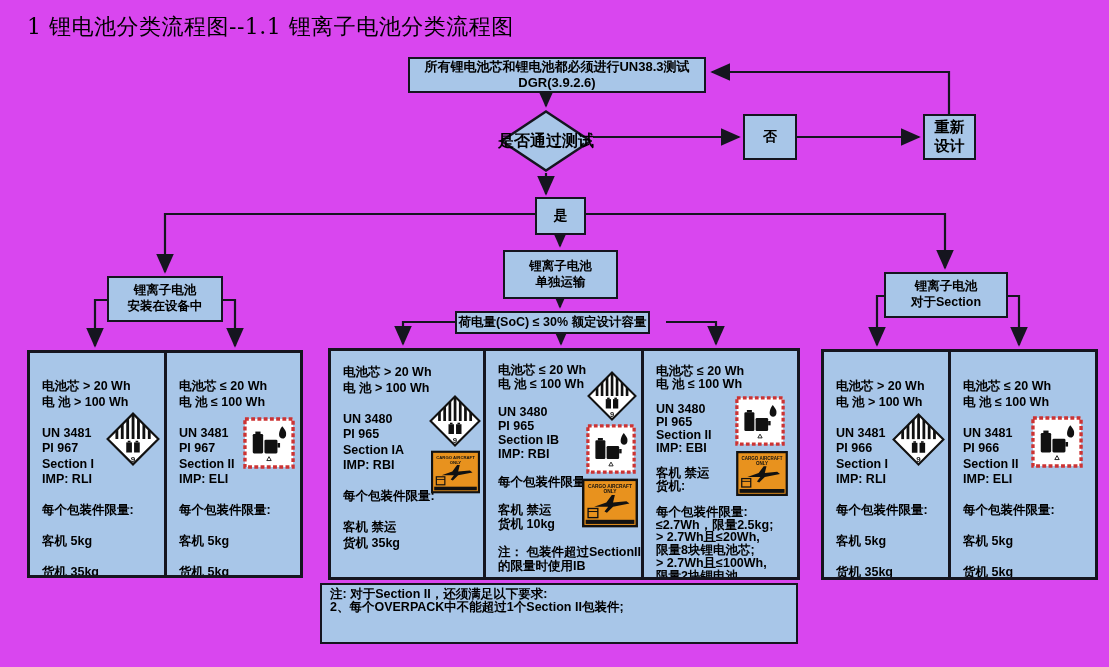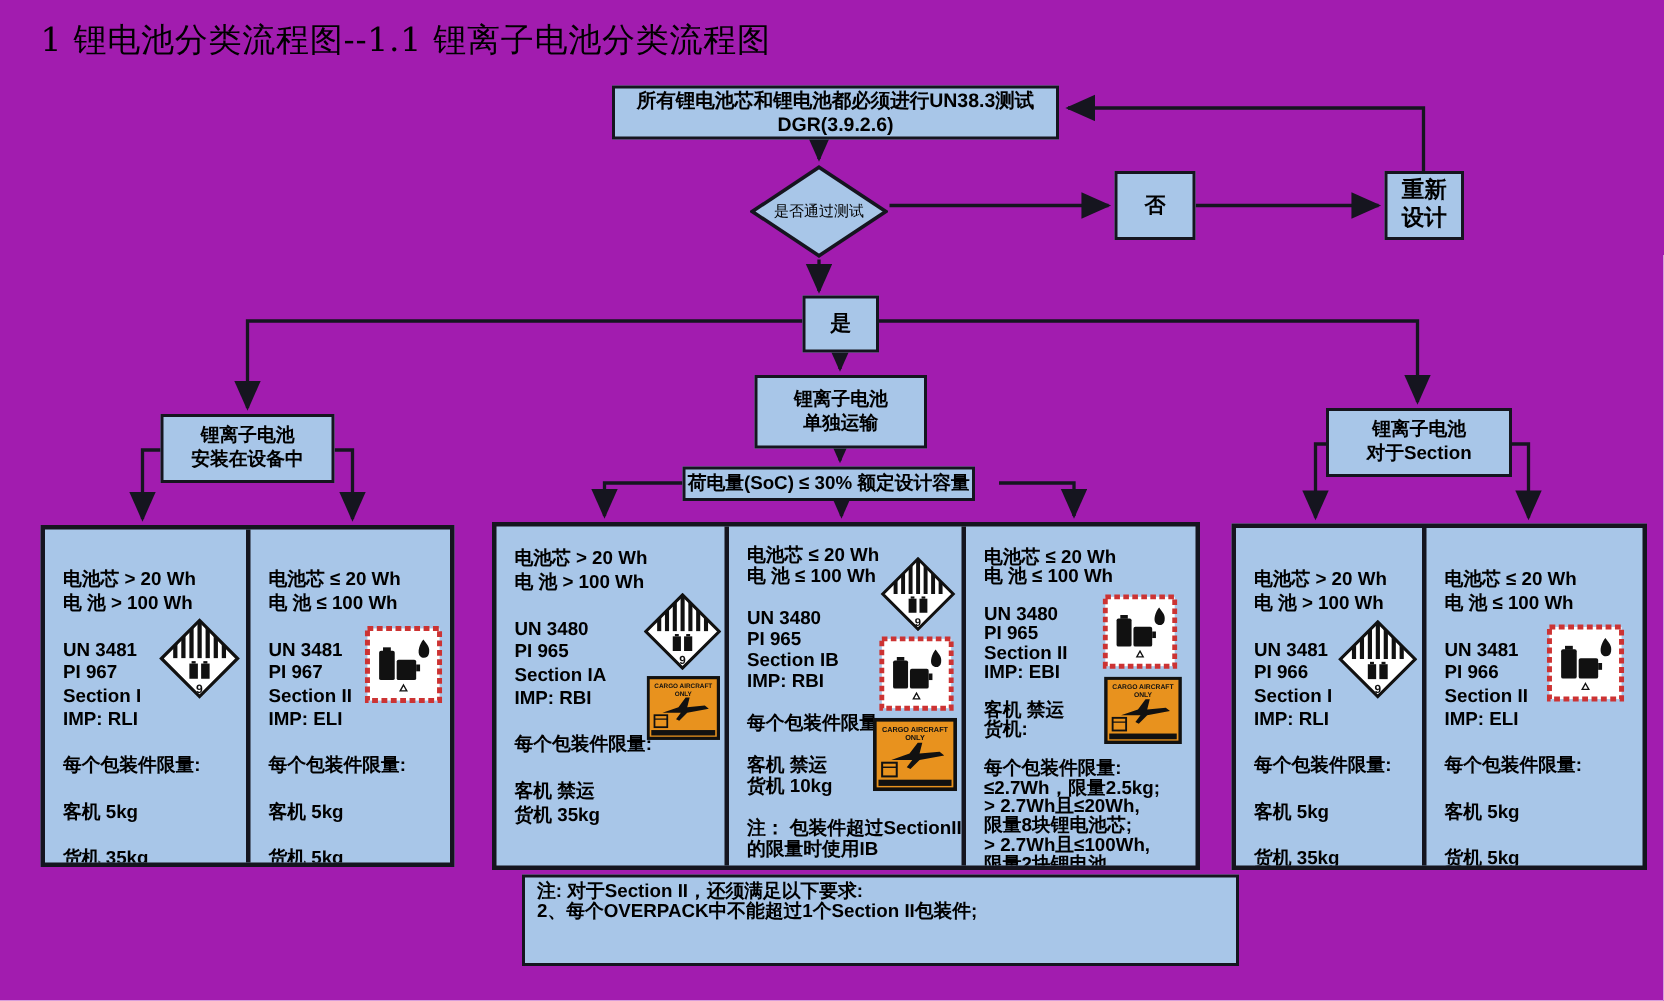--- a/index.html
+++ b/index.html
@@ -1,26 +1,26 @@
 <!DOCTYPE html>
 <html><head>
 <meta charset="utf-8">
 <style>
   html,body{margin:0;padding:0;background:#fff}
-  #canvas{position:relative;width:1109px;height:667px;background:#a21caf;overflow:hidden;
+  #canvas{position:relative;width:1109px;height:667px;background:#d946ef;overflow:hidden;
           font-family:"Liberation Sans","DejaVu Sans",sans-serif;color:#000}
   .title{position:absolute;left:27px;top:12px;font-family:"DejaVu Serif","Liberation Serif",serif;
          font-size:22px;font-weight:500;letter-spacing:.5px;white-space:nowrap}
   .fbox{position:absolute;box-sizing:border-box;background:#a8c6e8;border:2px solid #15151f;
         display:flex;flex-direction:column;justify-content:center;
         font-weight:700;text-align:center;line-height:1.25;font-size:12.5px}
   .fbox .ln{white-space:nowrap}
   .diamond{position:absolute;left:500px;top:110px;width:92px;height:62px}
   .diamond .dtxt{position:absolute;left:0;top:0;width:100%;height:100%;display:flex;
-        align-items:center;justify-content:center;font-weight:400;font-size:10px;white-space:nowrap}
+        align-items:center;justify-content:center;font-weight:700;font-size:16px;white-space:nowrap}
   .group{position:absolute;box-sizing:border-box;background:#a8c6e8;border:3px solid #15151f;display:flex}
   .vdiv{width:3px;background:#15151f;flex:none}
   .card{position:relative;box-sizing:border-box;flex:none;font-weight:700;font-size:12.5px;overflow:hidden}
   .card .lines{padding:26px 4px 0 12px;white-space:nowrap}
   .card .ln{height:15.5px;line-height:15.5px}
   .card.pt14 .lines{padding-top:14px}
   .card.pt12 .lines{padding-top:12px}
   .card.pt27 .lines{padding-top:27px}
   .card.tight .ln{height:14px;line-height:14px}
   .card.xtight .ln{height:12.8px;line-height:12.8px}
@@ -316,18 +316,18 @@
           <div class="ln">客机 5kg</div>
           <div class="ln"></div>
           <div class="ln">货机 5kg</div>
         </div>
       <svg class="icon" style="left:80px;top:64px" width="52" height="52">
           <use href="#ic-battmark"></use>
         </svg>
     </div>
   </div>
 
-  <div class="note" style="left:348px;top:583px;width:478px;height:61px">
+  <div class="note" style="left:320px;top:583px;width:478px;height:61px">
       <div class="ln">注: 对于Section II，还须满足以下要求:</div>
       <div class="ln">2、每个OVERPACK中不能超过1个Section II包装件;</div>
     </div>
 
 </div>
 
 </body></html>

